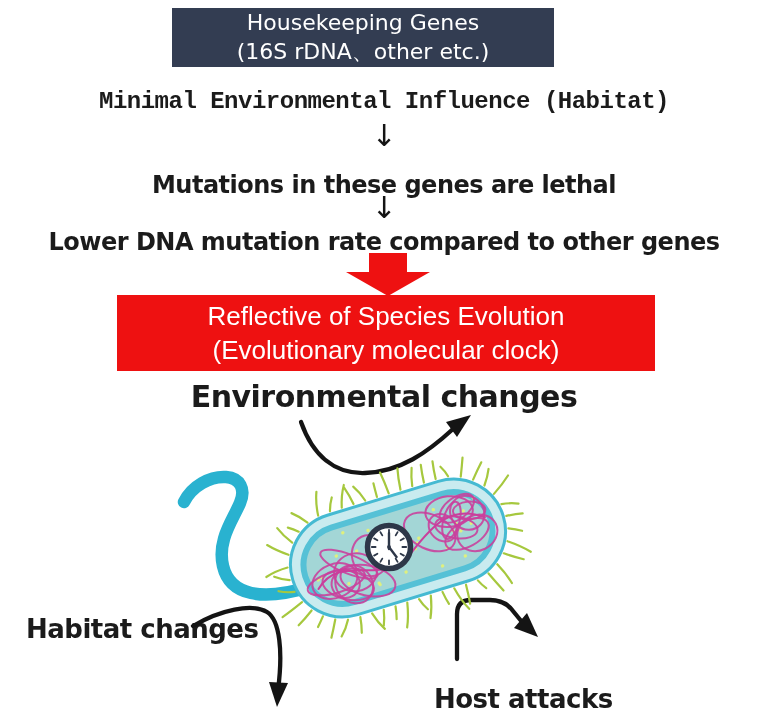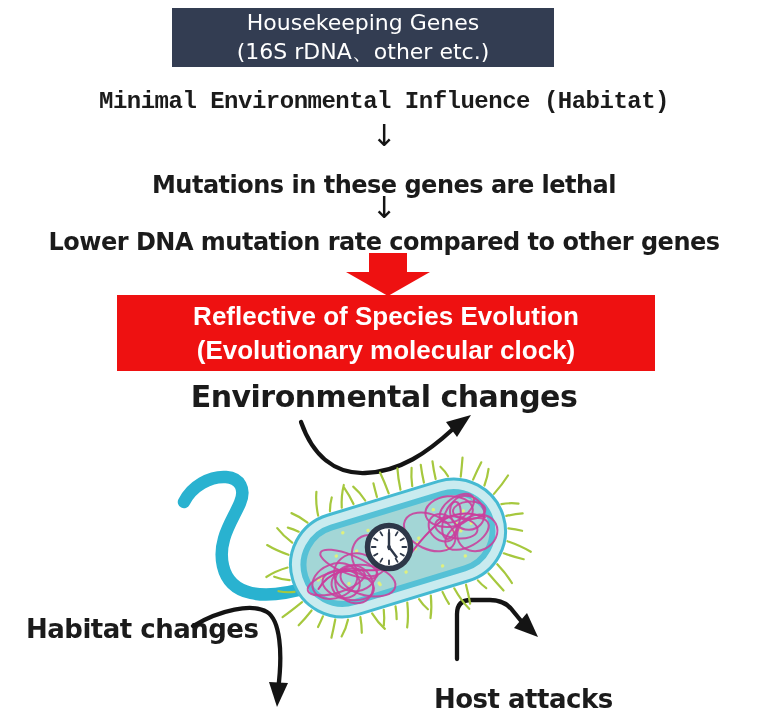--- a/index.html
+++ b/index.html
@@ -7,21 +7,21 @@
         font-family:"DejaVu Sans",sans-serif;color:#1b1b1b;}
   .center-text{position:absolute;left:0;width:768px;text-align:center;font-weight:bold;
         letter-spacing:-0.5px;color:#1b1b1b;}
   .header-box{position:absolute;left:172px;top:8px;width:382px;height:59px;
         display:flex;flex-direction:column;justify-content:center;align-items:center;
         color:#ffffff;font-weight:normal;font-size:22px;line-height:1.28;letter-spacing:0px;}
   .step{font-size:24px;}
   .darrow{font-weight:normal;font-size:30px;line-height:1;color:#141414;letter-spacing:0;}
   .conclusion-box{position:absolute;left:117px;top:295px;width:538px;height:76px;
         display:flex;flex-direction:column;justify-content:center;align-items:center;
-        color:#ffffff;font-family:"Liberation Sans",sans-serif;font-weight:bold;
+        color:#ffffff;font-family:"Liberation Sans",sans-serif;font-weight:normal;
         font-size:26px;line-height:1.32;text-align:right;}
   .fig-label{position:absolute;font-weight:bold;font-size:26px;letter-spacing:-0.5px;color:#1b1b1b;}
   .abs{position:absolute;}
 </style>
 </head>
 <body>
 
 <div class="page">
 
   <div class="header-box" style="background-color: rgb(51, 61, 82);">

